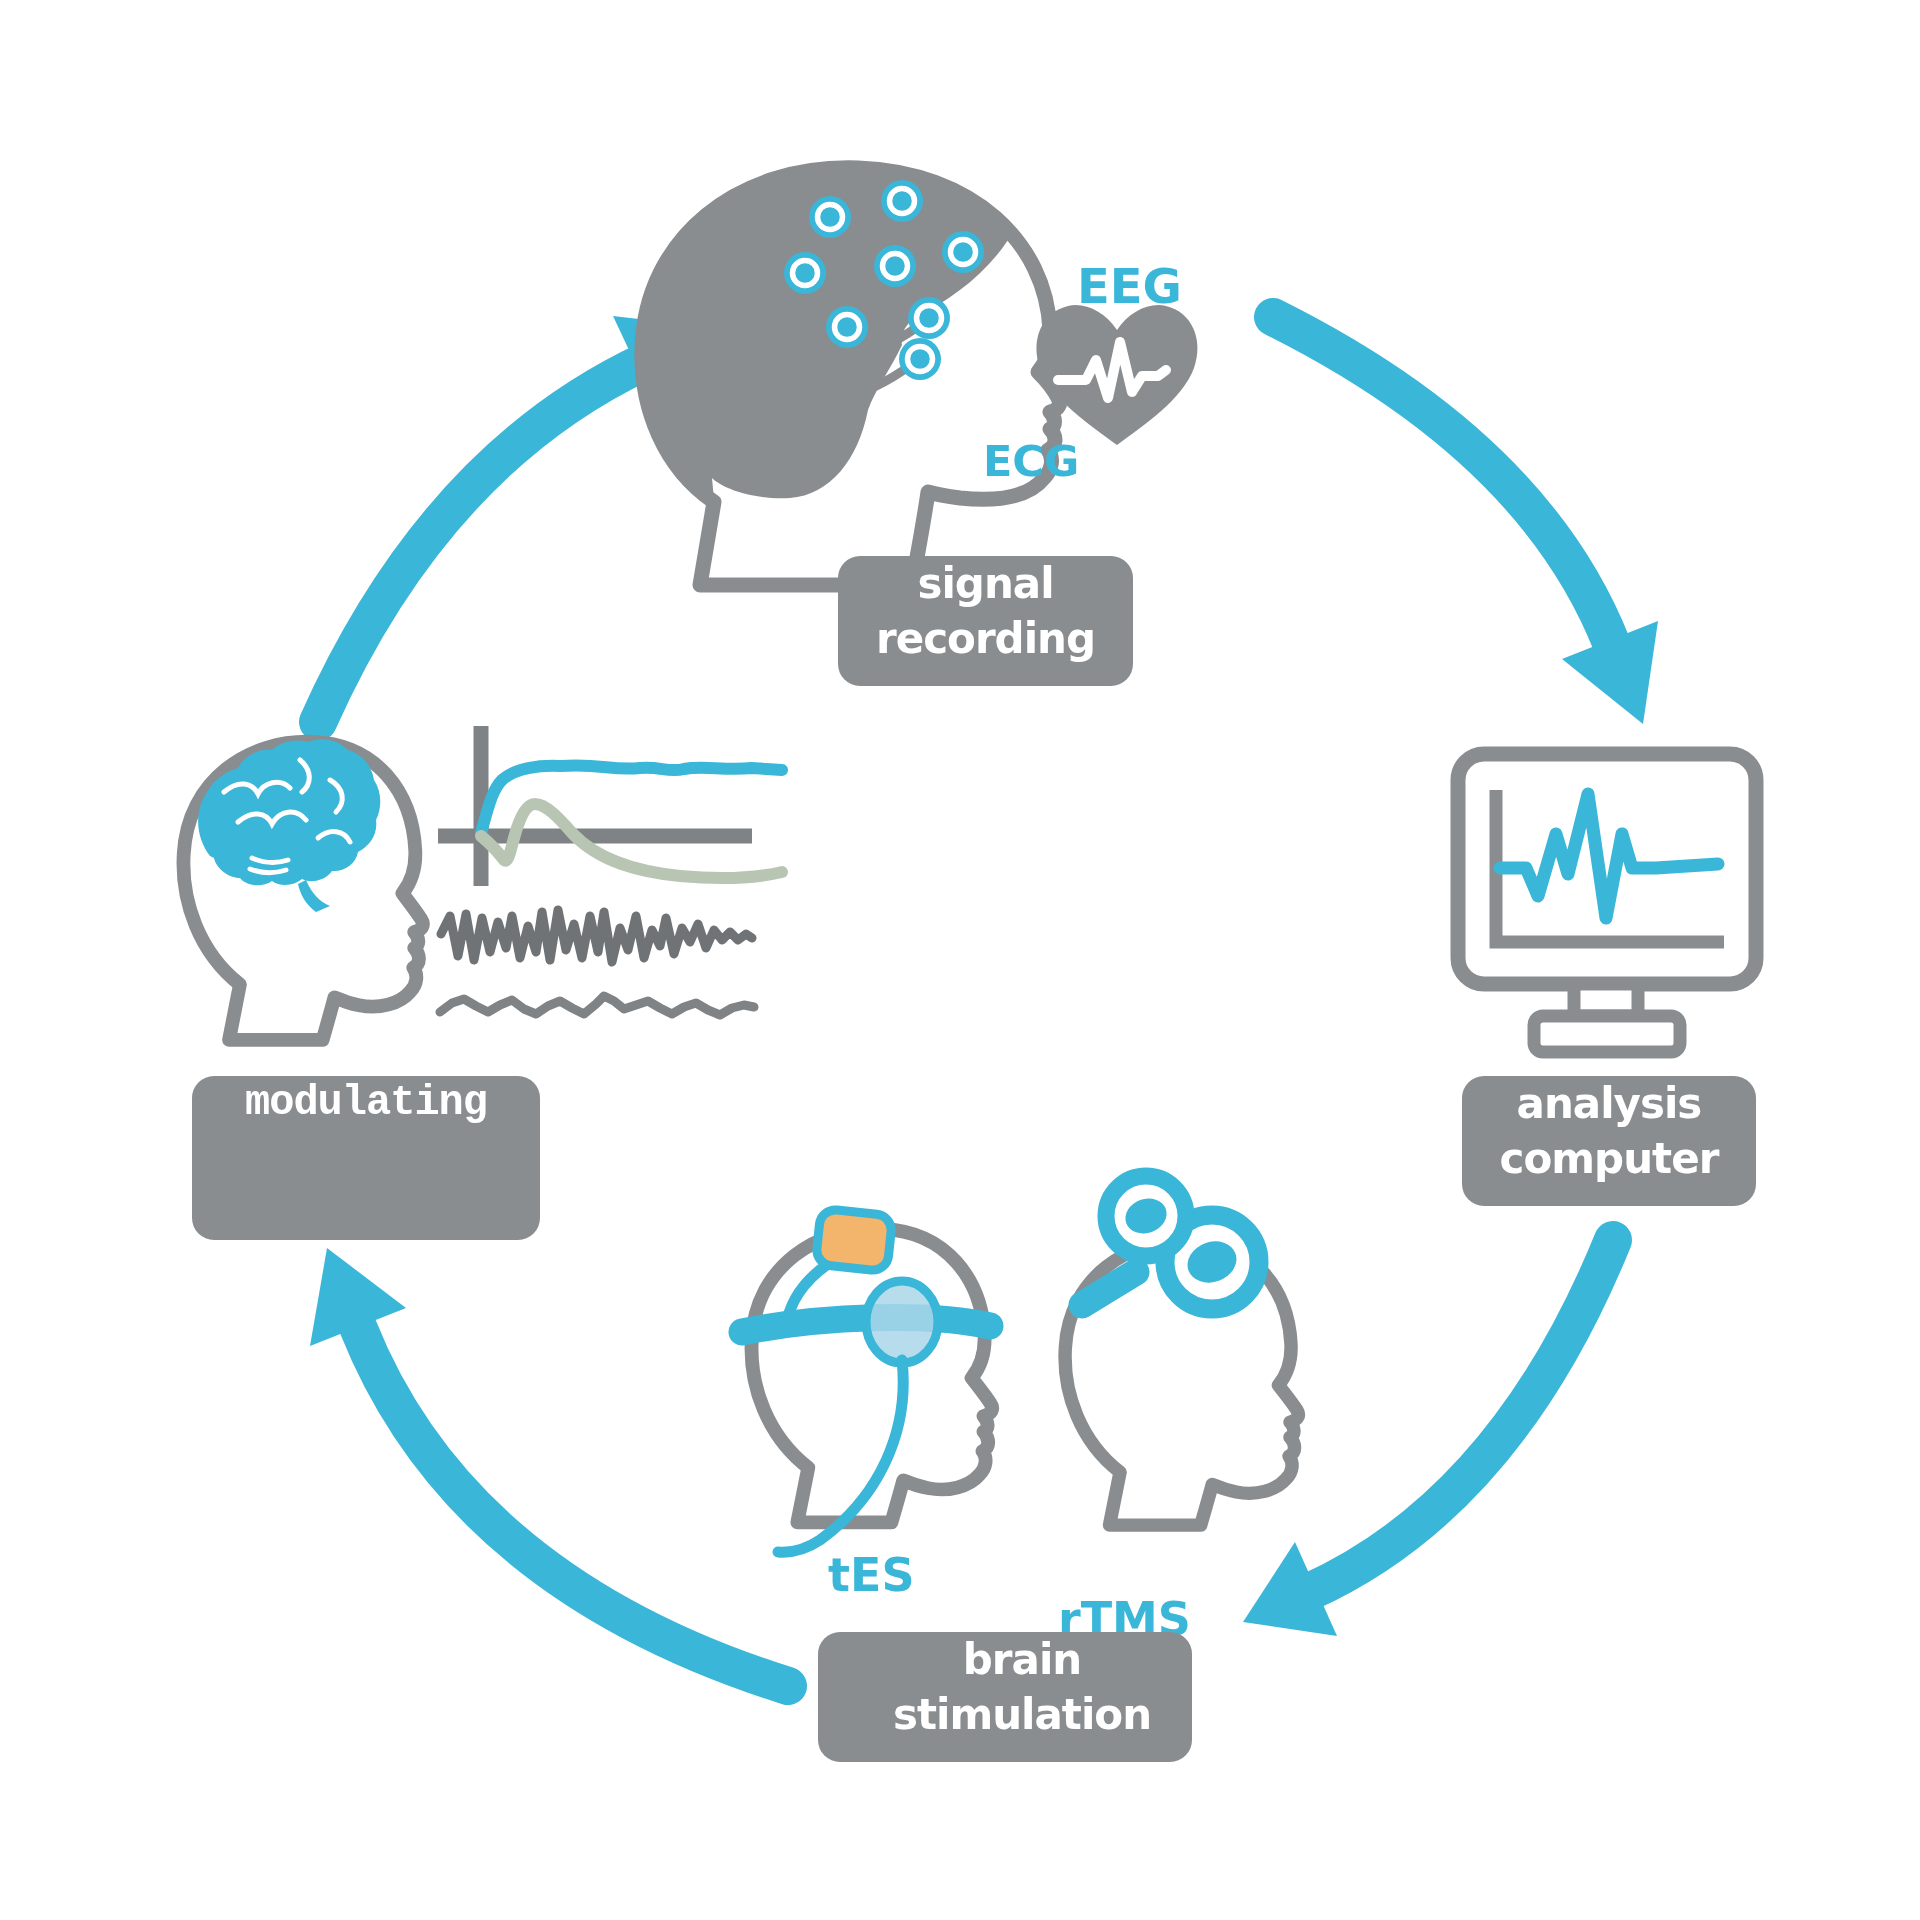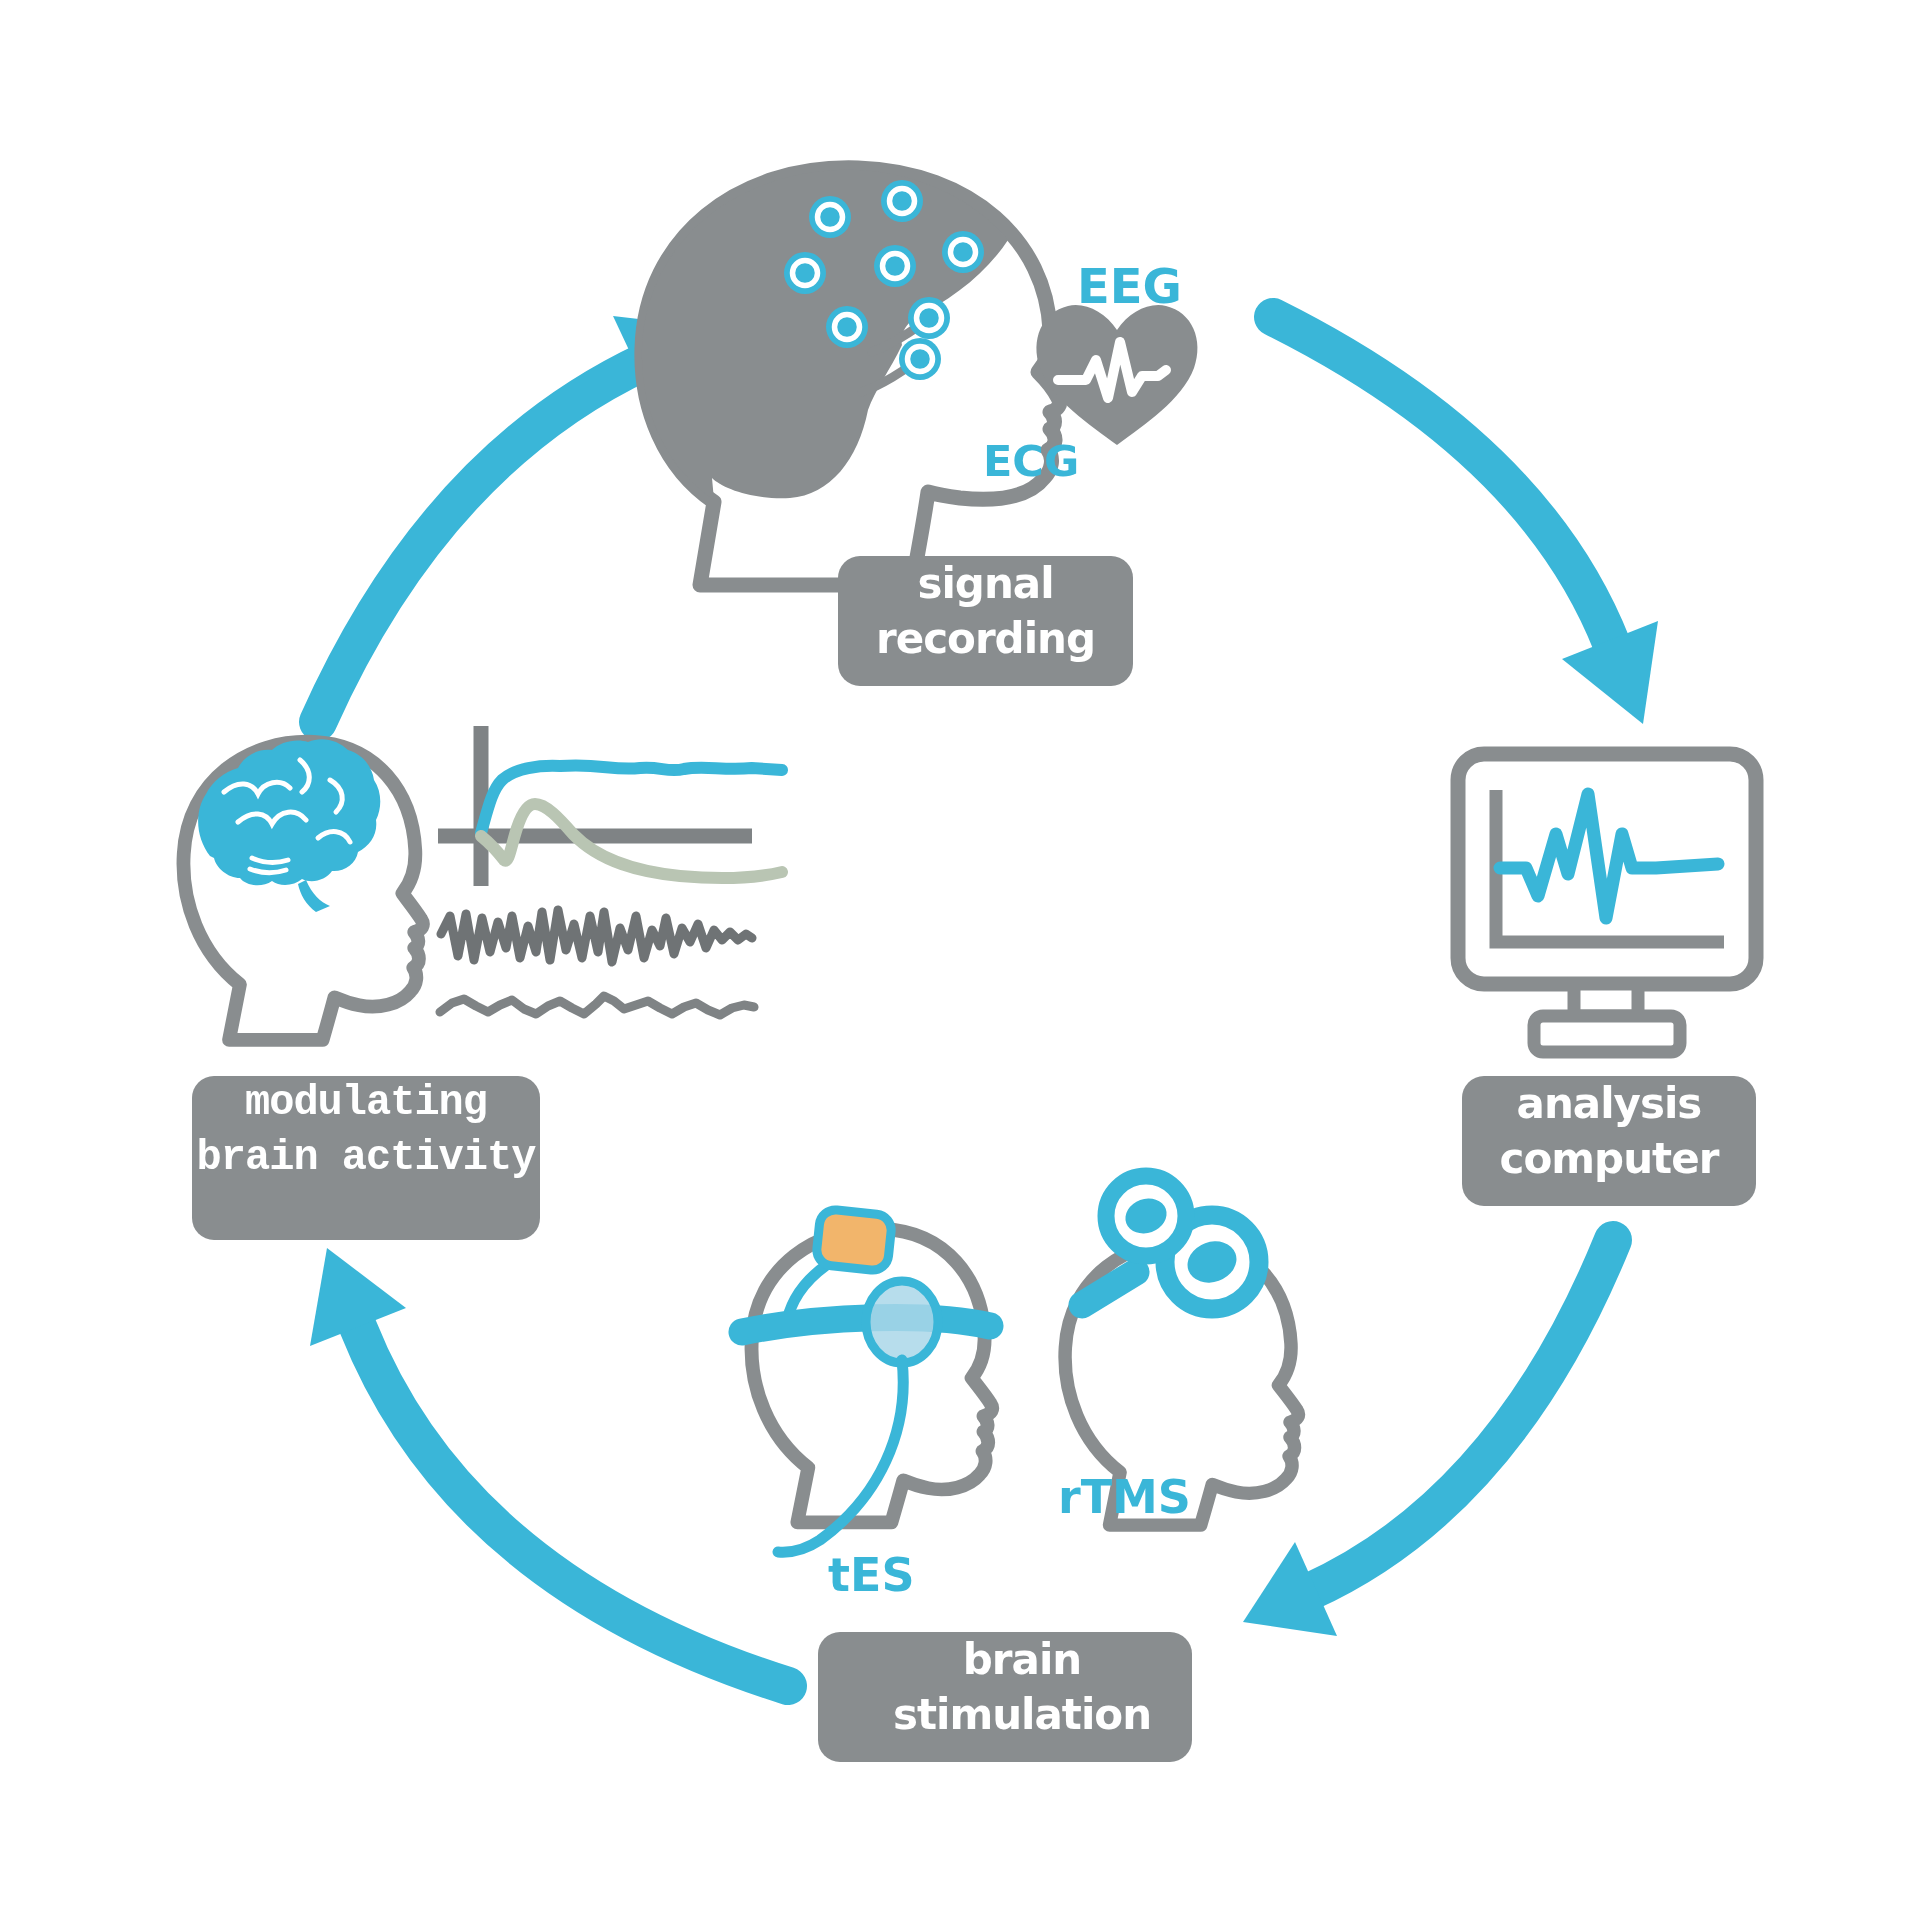--- a/index.html
+++ b/index.html
@@ -169,35 +169,34 @@
       <circle cx="1146" cy="1216" r="40" fill="#ffffff" stroke="#3ab6d8" stroke-width="17"></circle>
       <ellipse cx="1146" cy="1216" rx="21" ry="17" transform="rotate(-20 1146 1216)" fill="#3ab6d8"></ellipse>
       <ellipse cx="1212" cy="1262" rx="25" ry="20" transform="rotate(-20 1212 1262)" fill="#3ab6d8"></ellipse>
     </g>
   </g>
 </svg>
 
 <div class="bluelabel" style="left:1048px;top:258px;font-size:48px;margin-left:29px;">EEG</div>
 <div class="bluelabel" style="left:983px;top:436px;font-size:43px;">ECG</div>
 <div class="bluelabel" style="left:828px;top:1548px;">tES</div>
-<div class="bluelabel" style="left:1058px;top:1470px;">rTMS</div>
+<div class="bluelabel" style="left:1058px;top:1592px;">rTMS</div>
 
 <div class="badge" style="left:838px;top:556px;width:295px;height:130px;">
   <span>signal</span>
   <span>recording</span>
 </div>
 
 <div class="badge" style="left:1462px;top:1076px;width:294px;height:130px;">
   <span>analysis</span>
   <span>computer</span>
 </div>
 
 <div class="badge" style="left:818px;top:1632px;width:340px;height:130px;padding-left:34px;">
   <span>brain</span>
   <span>stimulation</span>
 </div>
 
 <div class="badge" style="left:192px;top:1076px;width:348px;height:164px;font-family:Liberation Mono, monospace;">
   <span>modulating</span>
-  <span>brain activity</span>
 </div>
 
 </div>
 
 </body></html>

